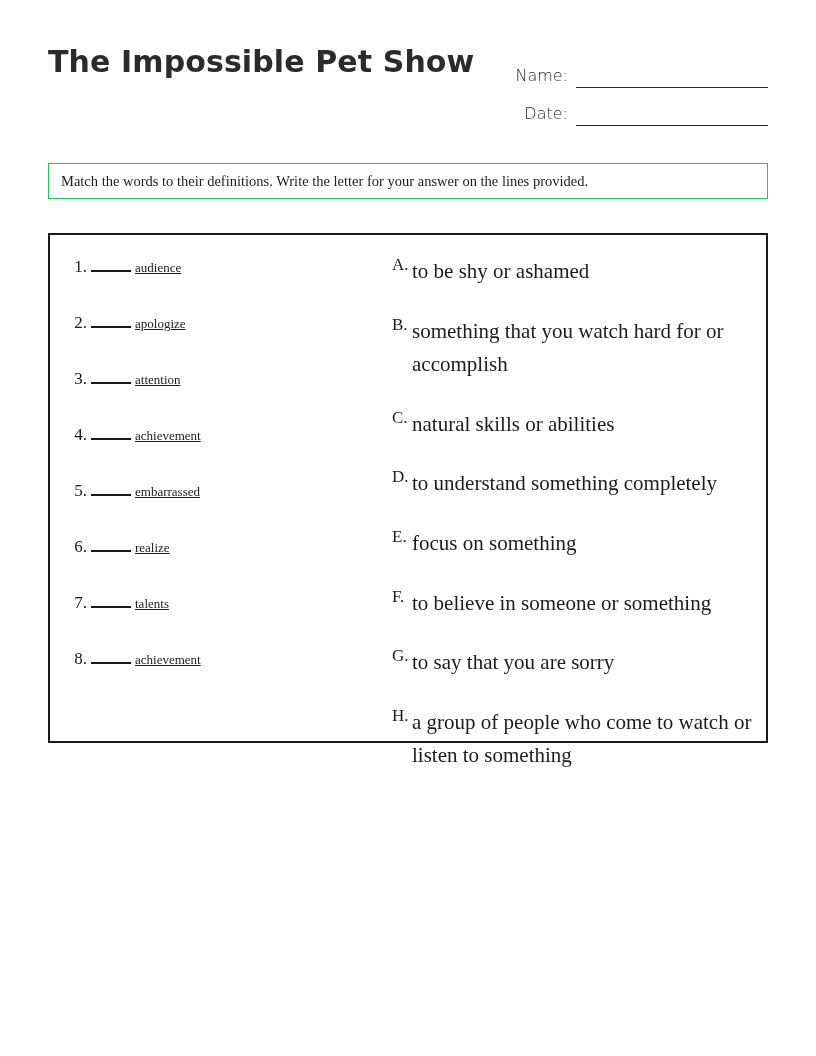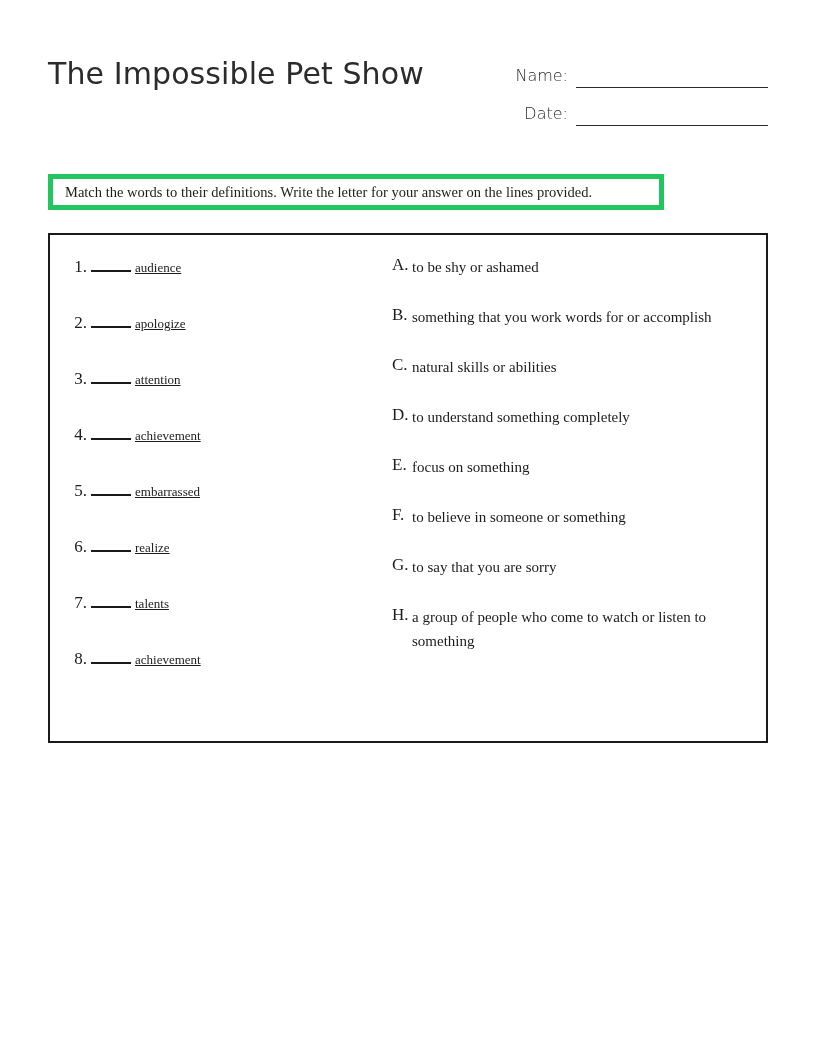--- a/index.html
+++ b/index.html
@@ -28,23 +28,23 @@
   .header {
     position: absolute;
     left: 48px;
     top: 44px;
     width: 720px;
     height: 80px;
   }
   .worksheet-title {
     position: absolute;
     left: 0;
-    top: 12px;
+    top: 0;
     font-family: "DejaVu Sans", "Liberation Sans", sans-serif;
-    font-weight: 400;
+    font-weight: 700;
     font-size: 30px;
     letter-spacing: 0.1px;
     color: #2b2b2b;
     white-space: nowrap;
   }
   .name-date {
     position: absolute;
     right: 0;
     top: 6px;
     width: 266px;
@@ -67,24 +67,24 @@
     width: 192px;
     margin-left: 8px;
     border-bottom: 1.6px solid #2a2a2a;
     height: 22px;
   }
 
   
   .instruction-box {
     position: absolute;
     left: 48px;
-    top: 174px;
-    width: 616px;
+    top: 163px;
+    width: 720px;
     height: 36px;
-    border: 5px solid #22c55e;
+    border: 1px solid #22c55e;
     box-sizing: border-box;
     display: flex;
     align-items: center;
   }
   .instruction-text {
     font-family: "Liberation Serif", serif;
     font-size: 14.5px;
     padding-left: 12px;
     color: #1c1c1c;
     white-space: nowrap;
@@ -151,21 +151,21 @@
     margin-bottom: 26px;
   }
   .def-letter {
     font-family: "Liberation Serif", serif;
     font-size: 17px;
     flex: none;
     width: 20px;
   }
   .def-text {
     font-family: "Liberation Serif", serif;
-    font-size: 15px;
+    font-size: 21px;
     line-height: 1.6;
     flex: 1;
   }
 
   
   .footer-badge {
     position: absolute;
     left: 499px;
     top: 1003px;
     width: 306px;
@@ -262,21 +262,21 @@
         </div>
       </div>
 
       <div class="defs-col">
         <div class="def-item">
           <span class="def-letter">A.</span>
           <span class="def-text">to be shy or ashamed</span>
         </div>
         <div class="def-item">
           <span class="def-letter">B.</span>
-          <span class="def-text">something that you work words for or accomplish</span>
+          <span class="def-text">something that you watch hard for or accomplish</span>
         </div>
         <div class="def-item">
           <span class="def-letter">C.</span>
           <span class="def-text">natural skills or abilities</span>
         </div>
         <div class="def-item">
           <span class="def-letter">D.</span>
           <span class="def-text">to understand something completely</span>
         </div>
         <div class="def-item">

